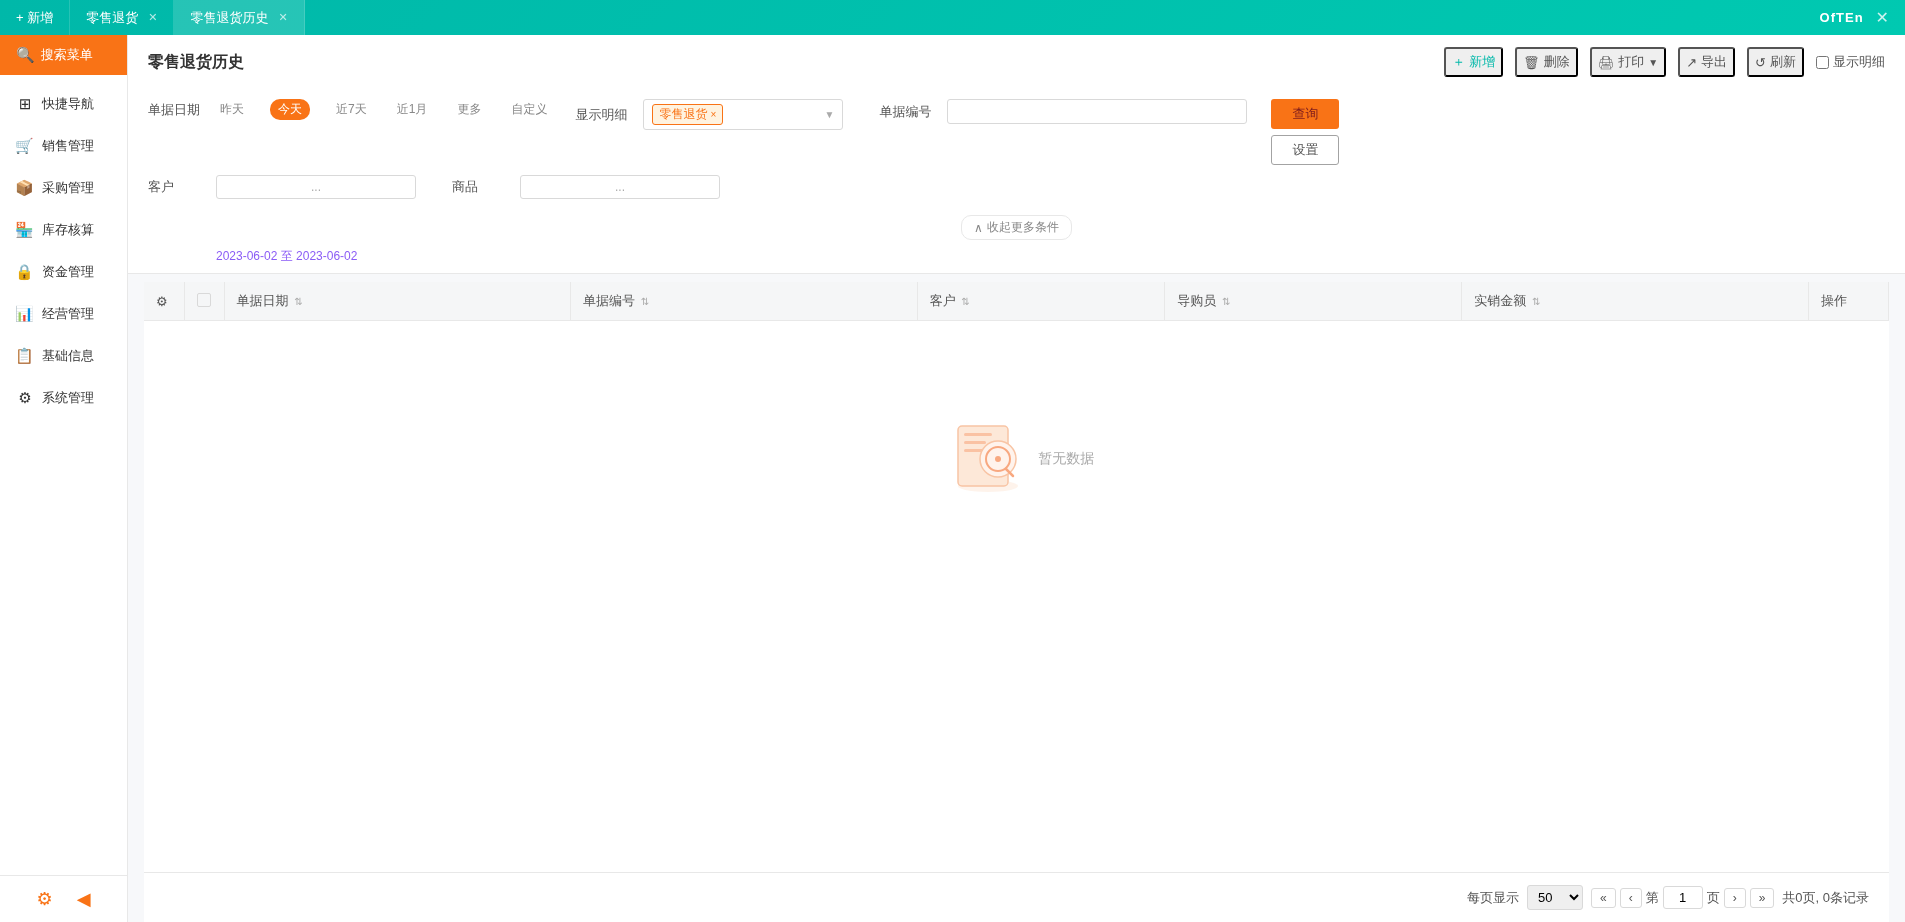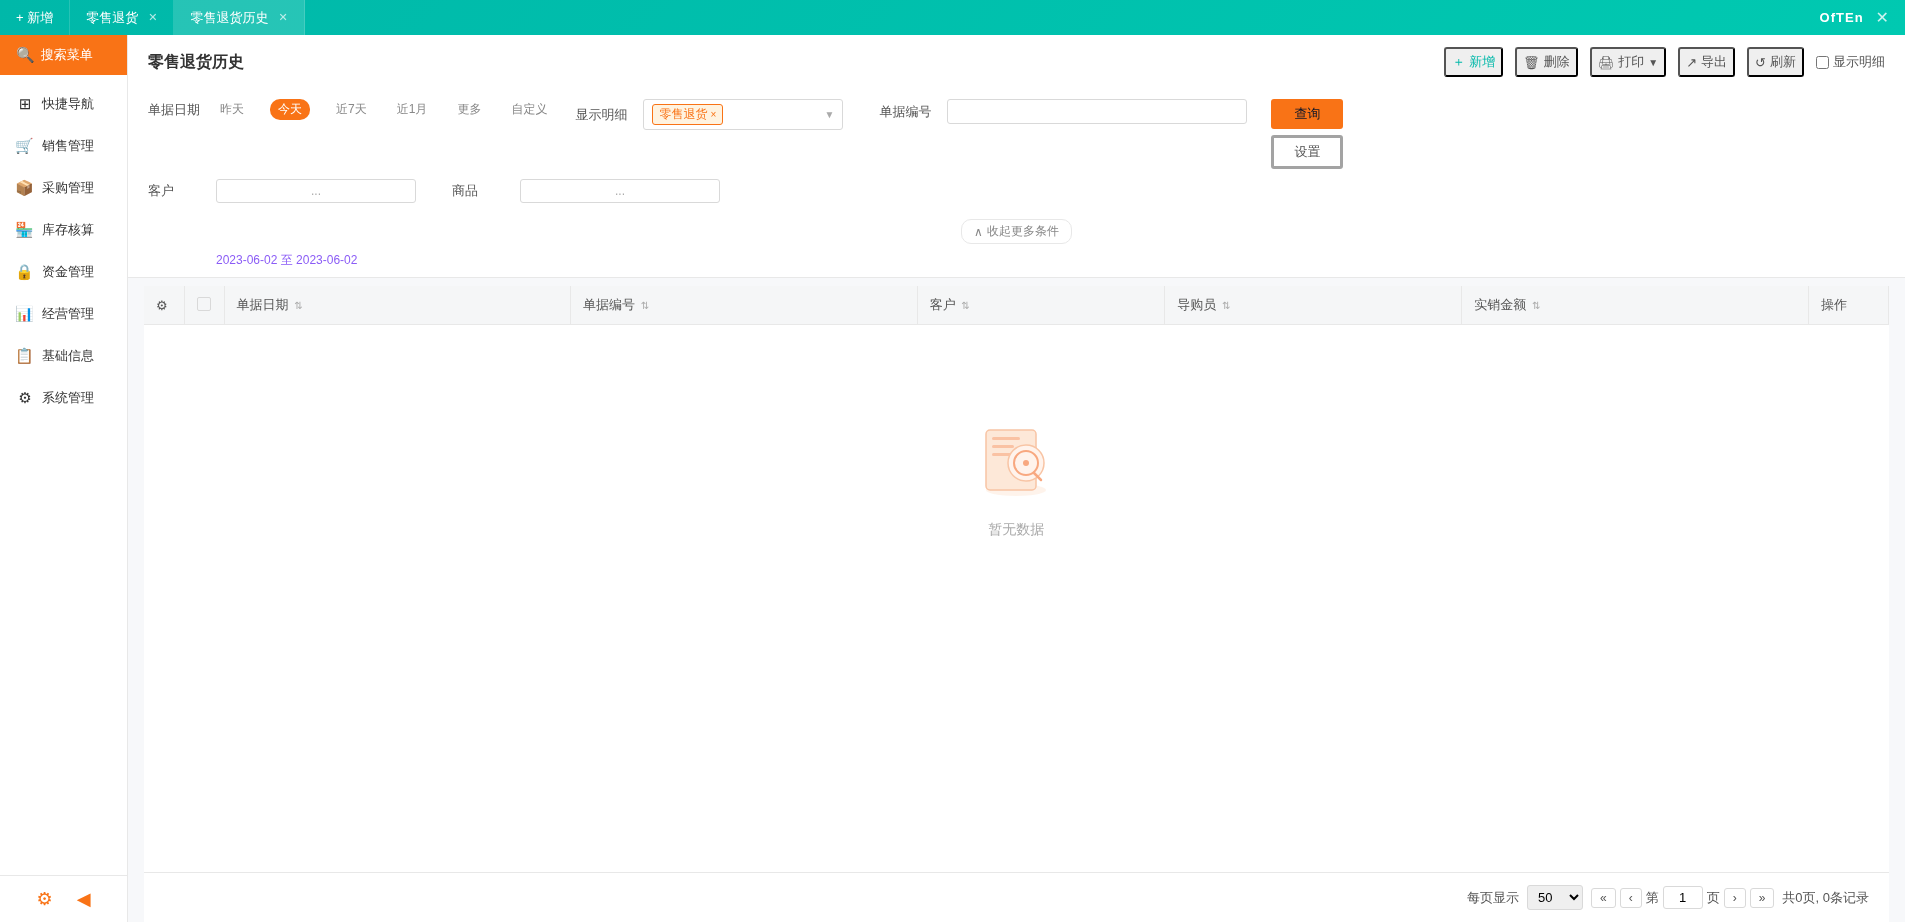--- a/index.html
+++ b/index.html
@@ -292,32 +292,32 @@
     }
 
     
     .action-btns {
       display: flex;
       flex-direction: column;
       gap: 6px;
     }
     .btn-query {
       background: #f97316;
-      color: #0f172a;
+      color: #7f1d1d;
       border: none;
       border-radius: 3px;
       padding: 6px 6px;
       font-size: 13px;
       cursor: pointer;
       white-space: nowrap;
     }
     .btn-setting {
       background: #fff;
       color: #555;
-      border: 3px solid #a3a3a3;
+      border: 1px solid #a3a3a3;
       border-radius: 3px;
       padding: 5px 20px;
       font-size: 13px;
       cursor: pointer;
       white-space: nowrap;
       text-align: center;
     }
 
     
     .table-container {
@@ -355,21 +355,21 @@
       height: 14px;
       border: 1px solid #d9d9d9;
       border-radius: 2px;
       cursor: pointer;
       display: inline-block;
     }
 
     
     .empty-state {
       display: flex;
-      flex-direction: column;
+      flex-direction: row;
       align-items: center;
       justify-content: center;
       padding: 80px 0;
     }
     .empty-icon {
       width: 100px;
       height: 100px;
       margin-bottom: 16px;
     }
     .empty-text {

